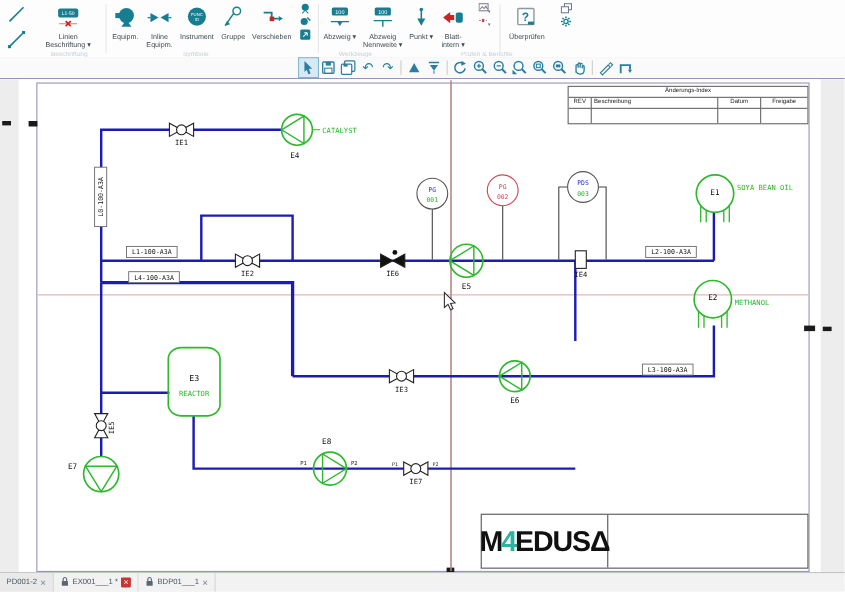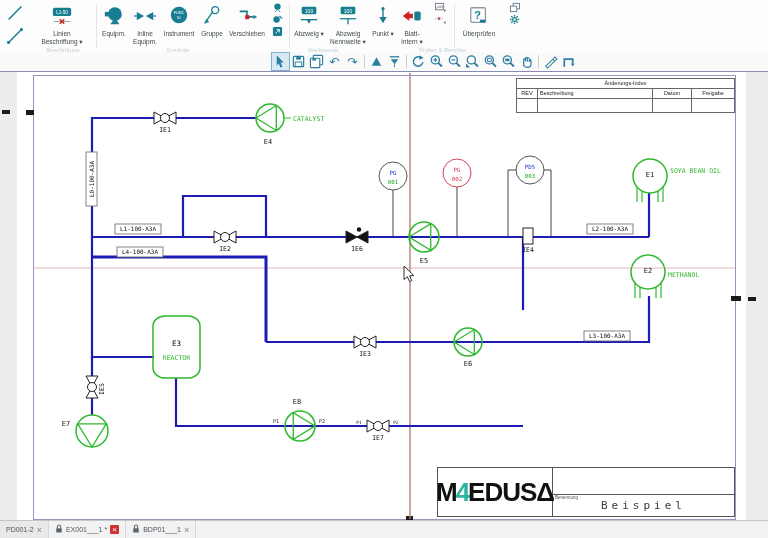--- a/index.html
+++ b/index.html
@@ -475,25 +475,20 @@
         <div></div>
     </div>
   </div>
 
   <div class="titleblock">
     <div class="logocell">
       <span class="logo">
         <span>M</span><span class="four">4</span><span>EDUSΔ</span>
       </span>
     </div>
-    <div class="tb-right">
-      <div class="tb-divider"></div>
-      <div class="tb-label">Benennung</div>
-      <div class="tb-title">Beispiel</div>
-    </div>
   </div>
 </div>
 
 <div class="tabbar" id="tabbar">
     <div class="tab t0">
       <span>PD001-2</span>
       <span class="x">×</span>
     </div>
     <div class="tab t1">
       <span><svg width="8" height="10" viewBox="0 0 10 12">

